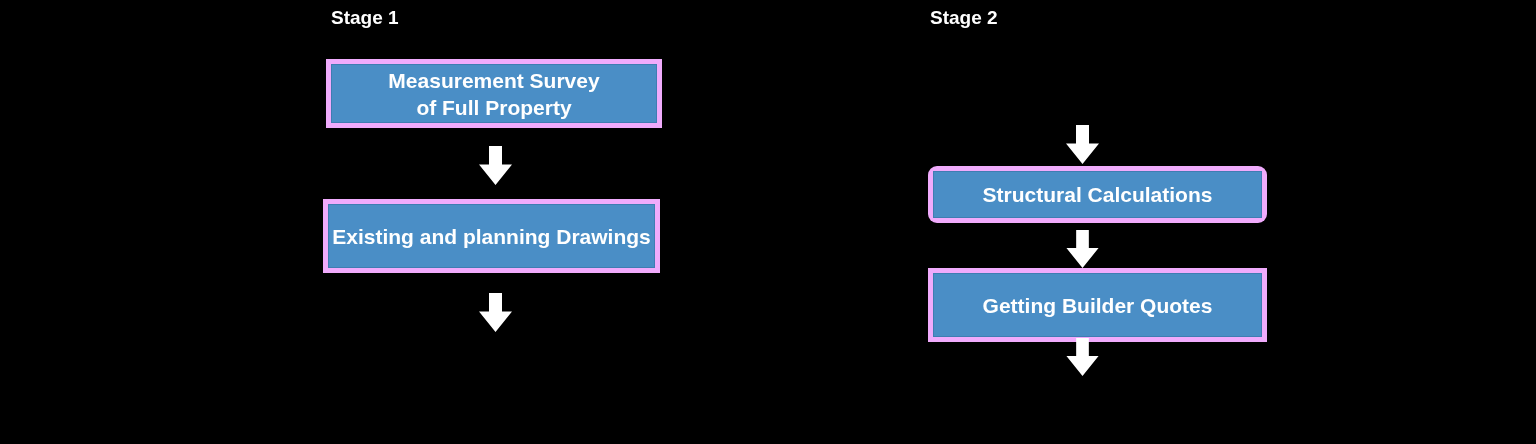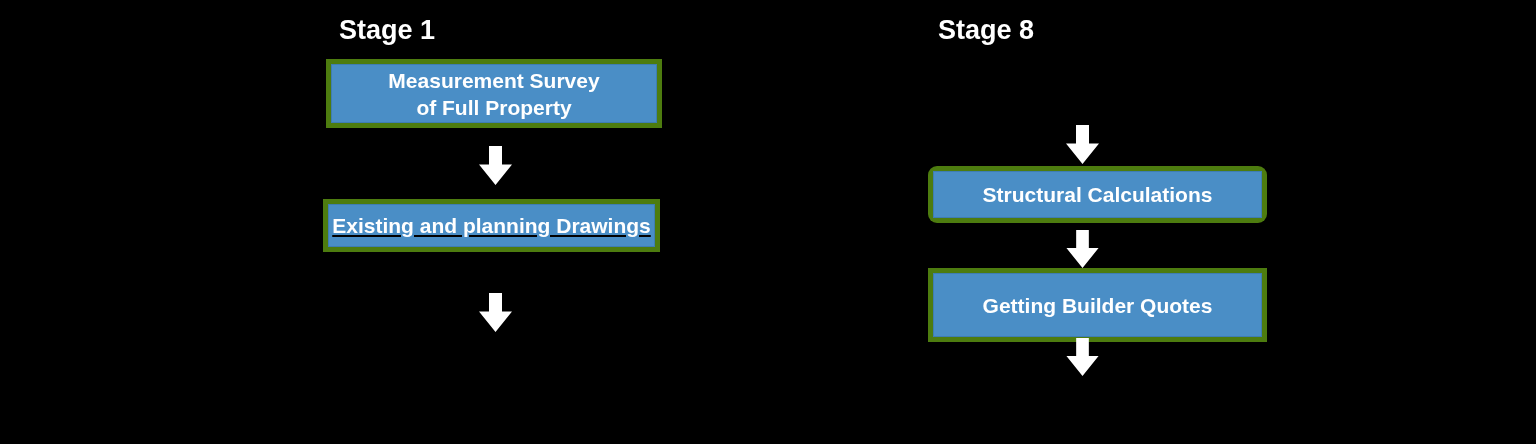--- a/index.html
+++ b/index.html
@@ -10,30 +10,30 @@
   .canvas {
     position: relative;
     width: 1536px;
     height: 444px;
     background: #000000;
     overflow: hidden;
     font-family: "Liberation Sans", "DejaVu Sans", sans-serif;
   }
   .stage-title {
     position: absolute;
-    margin: 8px;
+    margin: 0;
     color: #ffffff;
-    font-size: 27px;
+    font-size: 19px;
     font-weight: bold;
     letter-spacing: 0px;
     white-space: nowrap;
   }
   .flow-box {
     position: absolute;
-    background: #4d7c0f;
+    background: #f0abfc;
     padding: 5px;
     box-sizing: border-box;
   }
   .flow-box-inner {
     width: 100%;
     height: 100%;
     background: #4a8ec6;
     border: 1px solid #3f7db2;
     box-sizing: border-box;
     display: flex;
@@ -70,34 +70,34 @@
 of Full Property</span>
     </div>
   </div>
 
   <div class="arrow" style="left:479px; top:146px; width:33px; height:39px;">
     <svg viewBox="0 0 33 39" xmlns="http://www.w3.org/2000/svg">
       <path d="M10 0 H23 V18.5 H33 L16.5 39 L0 18.5 H10 Z" fill="#ffffff"></path>
     </svg>
   </div>
 
-  <div class="flow-box" style="left:323px; top:199px; width:337px; height:53px;text-decoration:underline;">
+  <div class="flow-box" style="left:323px; top:199px; width:337px; height:74px;">
     <div class="flow-box-inner">
       <span class="flow-label">Existing and planning Drawings</span>
     </div>
   </div>
 
   <div class="arrow" style="left:479px; top:293px; width:33px; height:39px;">
     <svg viewBox="0 0 33 39" xmlns="http://www.w3.org/2000/svg">
       <path d="M10 0 H23 V18.5 H33 L16.5 39 L0 18.5 H10 Z" fill="#ffffff"></path>
     </svg>
   </div>
 
 
-  <h2 class="stage-title" style="left:930px; top:7px;">Stage 8</h2>
+  <h2 class="stage-title" style="left:930px; top:7px;">Stage 2</h2>
 
 
   <div class="arrow" style="left:1066px; top:125px; width:33px; height:39px;">
     <svg viewBox="0 0 33 39" xmlns="http://www.w3.org/2000/svg">
       <path d="M10 0 H23 V18.5 H33 L16.5 39 L0 18.5 H10 Z" fill="#ffffff"></path>
     </svg>
   </div>
 
   <div class="flow-box" style="left:928px; top:166px; width:339px; height:57px;border-radius:9px;">
     <div class="flow-box-inner">

